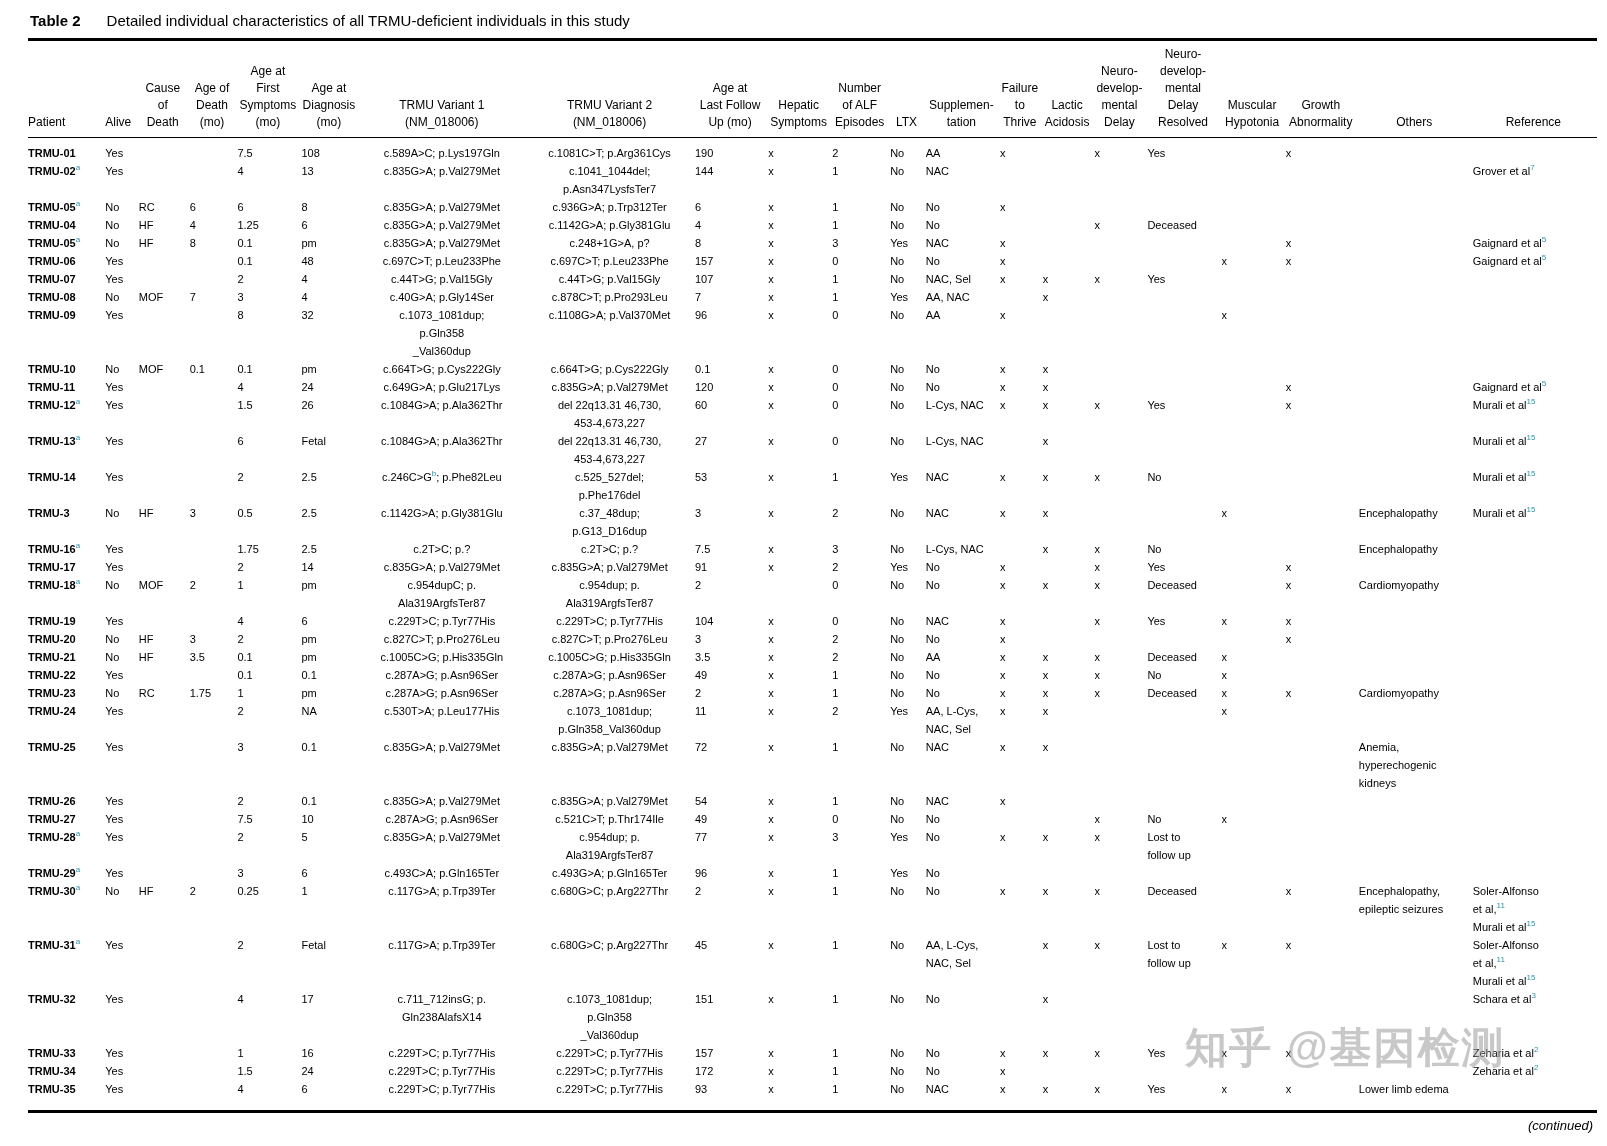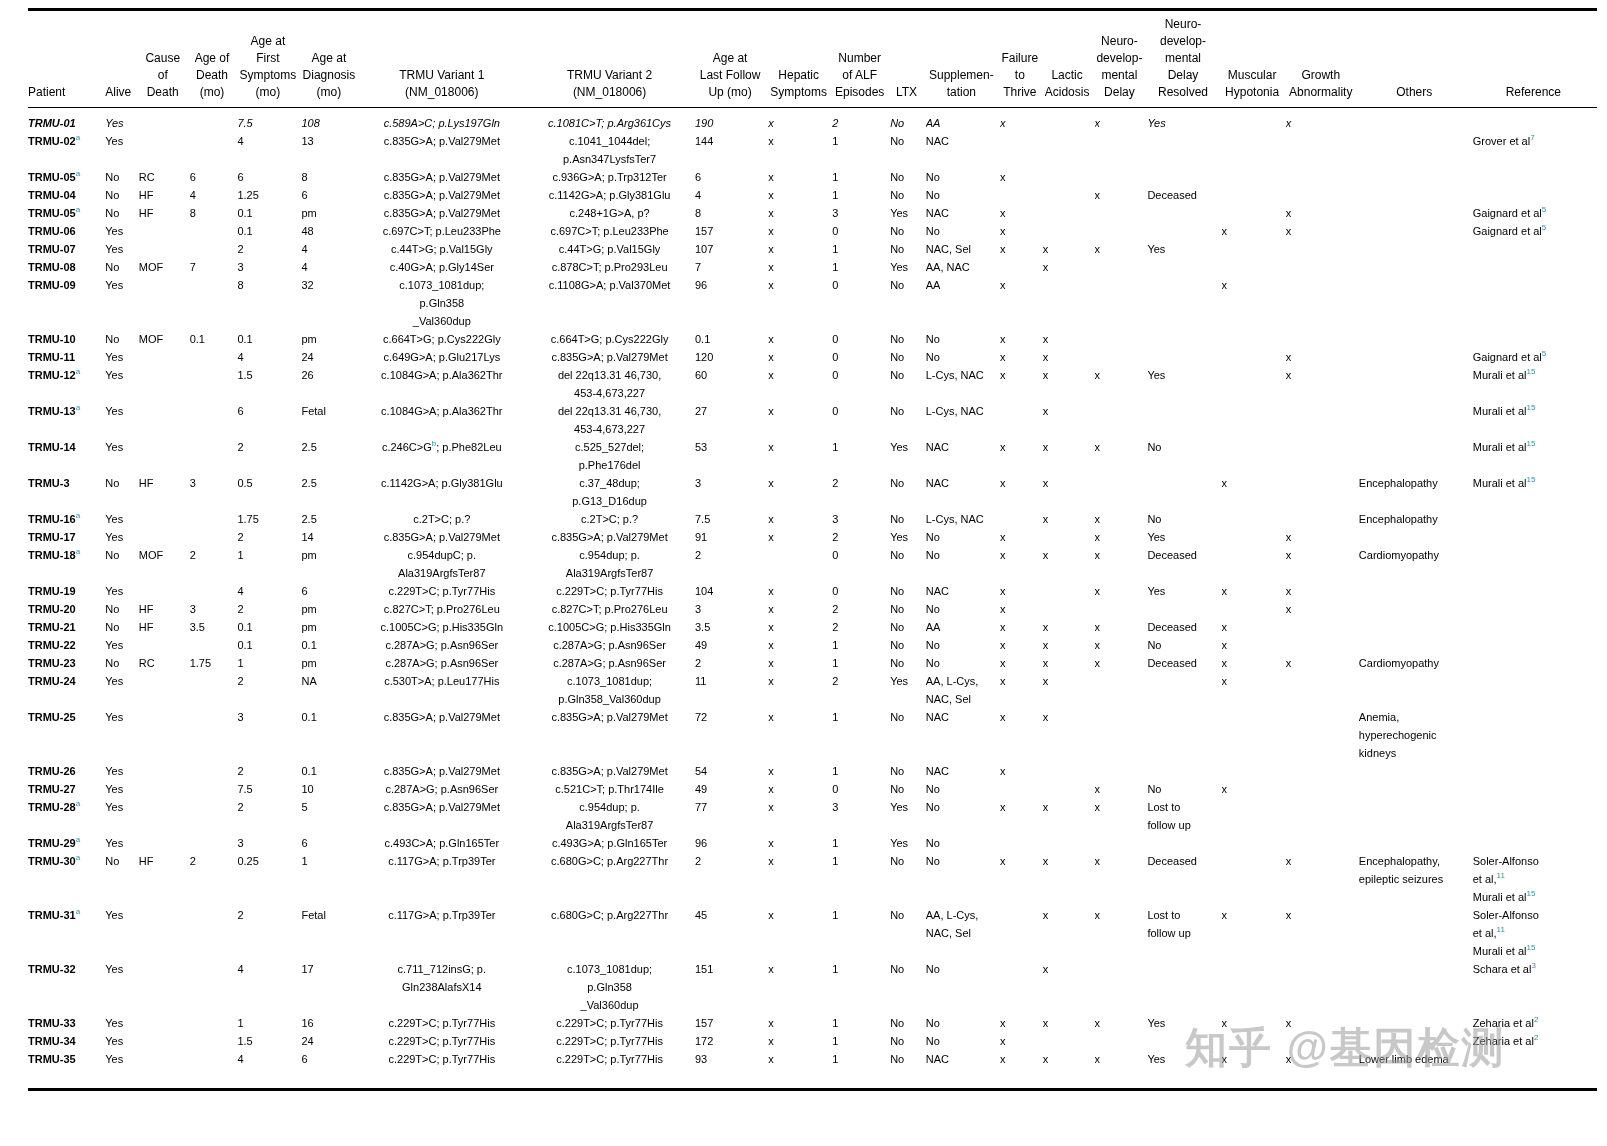--- a/index.html
+++ b/index.html
@@ -31,22 +31,22 @@
     white-space: pre-line;
   }
   tbody td {
     vertical-align: top;
     font-size: 11px;
     line-height: 18px;
     padding: 0 3px 0 0;
     white-space: pre-line;
     overflow: hidden;
   }
-  tbody tr:first-child td { padding-top: 6px; font-style: italic; }
-  tbody tr:last-child td { padding-bottom: 20px; }
+  tbody tr:first-child td { padding-top: 6px; }
+  tbody tr:last-child td { padding-bottom: 12px; }
   .align-left { text-align: left; }
   .align-center { text-align: center; }
   .patient-id { font-weight: bold; }
   .patient-id.bold { font-weight: bold; }
   sup.sup-accent {
     color: var(--accent, #2a93ad);
     font-size: 8px;
     line-height: 0;
     vertical-align: super;
   }
@@ -66,20 +66,23 @@
     color: var(--wm, #9c9c9c);
     opacity: 0.55;
     white-space: nowrap;
     pointer-events: none;
   }
 </style>
 </head>
 <body>
 
 <div class="page">
+  <div class="title-row">
+    <span class="title-label">Table 2</span><span class="title-text">Detailed individual characteristics of all TRMU-deficient individuals in this study</span>
+  </div>
 
   <table class="char-table">
     <colgroup id="colgroup">
         <col style="width: 76px;">
         <col style="width: 33px;">
         <col style="width: 50px;">
         <col style="width: 47px;">
         <col style="width: 63px;">
         <col style="width: 57px;">
         <col style="width: 165px;">
@@ -978,15 +981,16 @@
           <td class="align-left">x</td>
           <td class="align-left">Yes</td>
           <td class="align-left">x</td>
           <td class="align-left">x</td>
           <td class="align-left">Lower limb edema</td>
           <td class="align-left"></td>
         </tr>
       </tbody>
   </table>
 
+  <div class="continued">(continued)</div>
 </div>
 
 <div class="watermark">知乎 @基因检测</div>
 
 </body></html>

